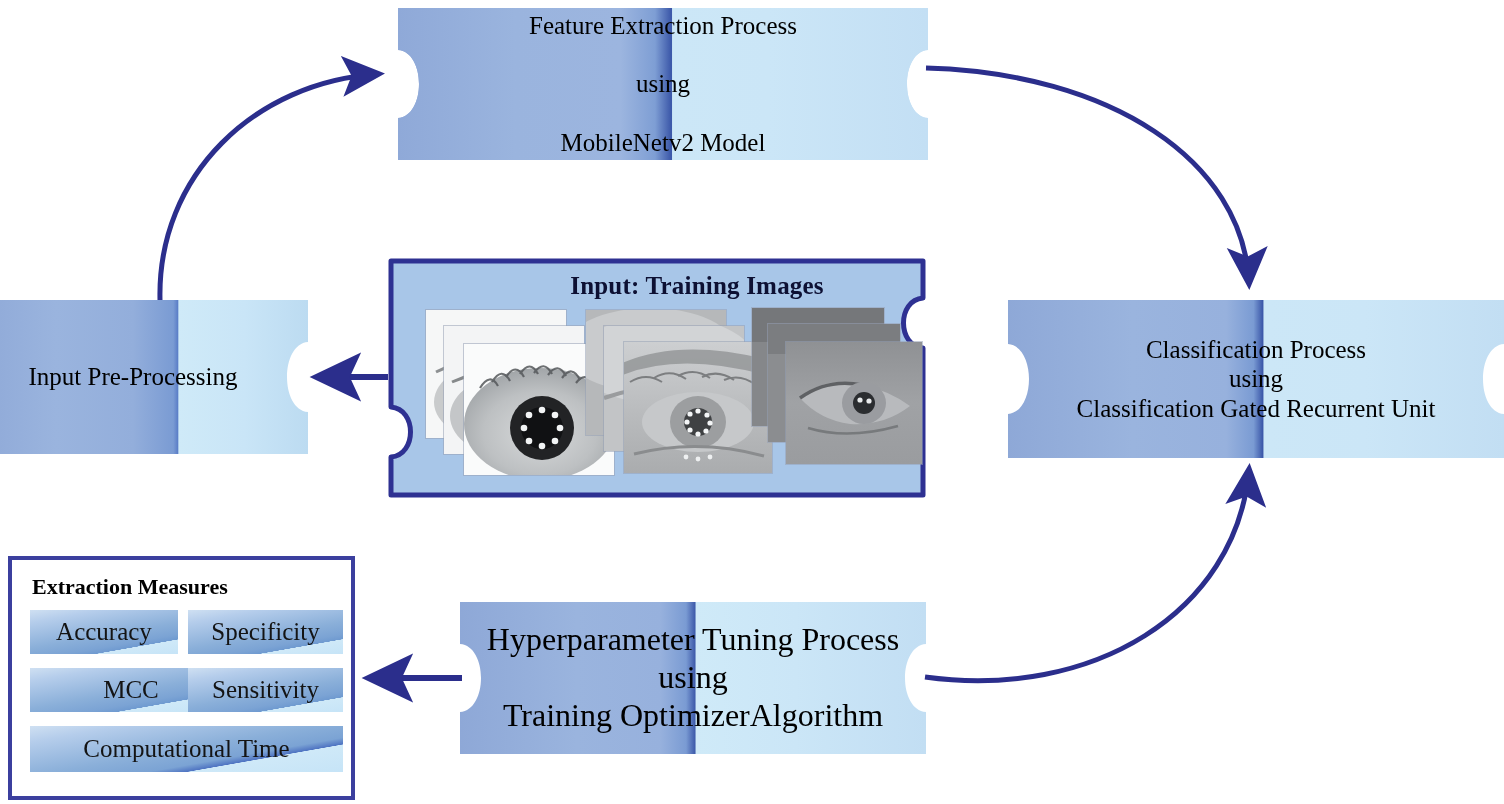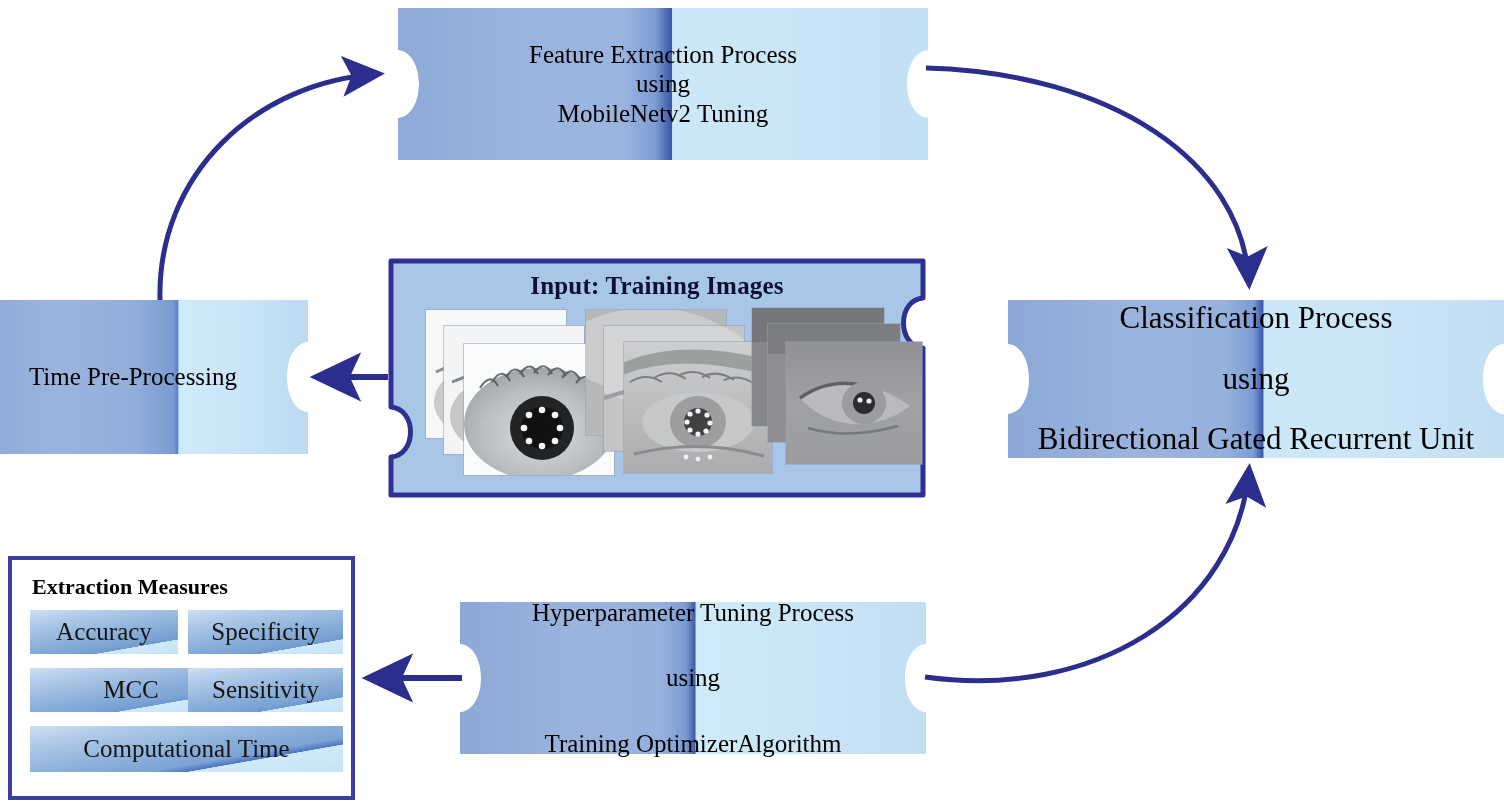--- a/index.html
+++ b/index.html
@@ -18,21 +18,21 @@
     pointer-events:none;
   }
   .ribbon .lbl span{display:block;white-space:nowrap;}
 
   
   #input-panel{
     position:absolute;left:388px;top:258px;width:538px;height:240px;
   }
   #input-title{
     position:absolute;left:0;top:14px;width:100%;text-align:center;
-    font-weight:bold;font-size:25px;color:#0d1033;letter-spacing:.2px;
+    font-weight:bold;font-size:25px;color:#0d1033;letter-spacing:.2px;padding-left:40px;
   }
   .stack{position:absolute;}
   .stack .sheet{
     position:absolute;background:#fff;
     box-shadow:0 0 0 1px rgba(150,160,180,.55);
     overflow:hidden;
   }
   .eyeimg{position:absolute;left:0;top:0;width:100%;height:100%;}
 
   
@@ -100,88 +100,88 @@
           <stop offset="51.6%" stop-color="#3a56a8"></stop>
           <stop offset="51.8%" stop-color="#cce7f7"></stop>
           <stop offset="70%" stop-color="#cbe6f7"></stop>
           <stop offset="100%" stop-color="#c3dff4"></stop>
         </linearGradient>
       </defs>
       <path d="M0,0 L530,0 L530,152 L0,152 L0,110 C28,108 28,44 0,42 Z
                M530,152 L530,110 C502,108 502,44 530,42 L530,0 Z" fill="url(#gFE)" fill-rule="evenodd"></path>
       <path d="M0,0 L530,0 L530,42 C502,44 502,108 530,110 L530,152 L0,152 L0,110 C28,108 28,44 0,42 Z" fill="url(#gFE)"></path>
     </svg>
-    <div class="lbl" style="font-size:25px;">
+    <div class="lbl" style="font-size:25px;gap:29px;">
       <span>Feature Extraction Process</span>
       <span>using</span>
-      <span>MobileNetv2 Tuning</span>
+      <span>MobileNetv2 Model</span>
     </div>
   </div>
 
   <div class="ribbon" id="node-classification" style="left:1008px;top:300px;width:496px;height:158px;">
     <svg width="496" height="158" viewBox="0 0 496 158" preserveAspectRatio="none">
       <defs>
         <linearGradient id="gCL" x1="0" y1="0" x2="1" y2="0">
           <stop offset="0%" stop-color="#8ea8d7"></stop>
           <stop offset="25%" stop-color="#9ab4de"></stop>
           <stop offset="44%" stop-color="#97b1dd"></stop>
           <stop offset="49.5%" stop-color="#7a9bd3"></stop>
           <stop offset="51.4%" stop-color="#3a56a8"></stop>
           <stop offset="51.6%" stop-color="#cce7f7"></stop>
           <stop offset="72%" stop-color="#cbe6f7"></stop>
           <stop offset="100%" stop-color="#c2def3"></stop>
         </linearGradient>
       </defs>
       <path d="M0,0 L496,0 L496,44 C468,46 468,112 496,114 L496,158 L0,158 L0,114 C28,112 28,46 0,44 Z" fill="url(#gCL)"></path>
     </svg>
-    <div class="lbl" style="font-size:31px;justify-content:space-between;">
+    <div class="lbl" style="font-size:25px;">
       <span>Classification Process</span>
       <span>using</span>
-      <span>Bidirectional Gated Recurrent Unit</span>
+      <span>Classification Gated Recurrent Unit</span>
     </div>
   </div>
 
   <div class="ribbon" id="node-image-preprocessing" style="left:-42px;top:300px;width:350px;height:154px;">
     <svg width="350" height="154" viewBox="0 0 350 154" preserveAspectRatio="none">
       <defs>
         <linearGradient id="gIP" x1="0" y1="0" x2="1" y2="0">
           <stop offset="0%" stop-color="#8ca6d6"></stop>
           <stop offset="28%" stop-color="#9ab4de"></stop>
           <stop offset="50%" stop-color="#93aedb"></stop>
           <stop offset="61.5%" stop-color="#7a9bd3"></stop>
           <stop offset="62.8%" stop-color="#5b7ec7"></stop>
           <stop offset="63.1%" stop-color="#cfeaf8"></stop>
           <stop offset="82%" stop-color="#c9e5f7"></stop>
           <stop offset="100%" stop-color="#bcdbf1"></stop>
         </linearGradient>
       </defs>
       <path d="M0,0 L350,0 L350,42 C322,44 322,110 350,112 L350,154 L0,154 L0,112 C28,110 28,44 0,42 Z" fill="url(#gIP)"></path>
     </svg>
     <div class="lbl" style="font-size:25px;">
-      <span>Time Pre-Processing</span>
+      <span>Input Pre-Processing</span>
     </div>
   </div>
 
   <div class="ribbon" id="node-hyperparameter" style="left:460px;top:602px;width:466px;height:152px;">
     <svg width="466" height="152" viewBox="0 0 466 152" preserveAspectRatio="none">
       <defs>
         <linearGradient id="gHP" x1="0" y1="0" x2="1" y2="0">
           <stop offset="0%" stop-color="#8ea8d7"></stop>
           <stop offset="25%" stop-color="#9ab4de"></stop>
           <stop offset="43%" stop-color="#97b1dd"></stop>
           <stop offset="48.5%" stop-color="#7a9bd3"></stop>
           <stop offset="50.4%" stop-color="#3f5cab"></stop>
           <stop offset="50.7%" stop-color="#cfeaf8"></stop>
           <stop offset="72%" stop-color="#cbe6f7"></stop>
           <stop offset="100%" stop-color="#c2def3"></stop>
         </linearGradient>
       </defs>
       <path d="M0,0 L466,0 L466,42 C438,44 438,108 466,110 L466,152 L0,152 L0,110 C28,108 28,44 0,42 Z" fill="url(#gHP)"></path>
     </svg>
-    <div class="lbl" style="font-size:25px;gap:36px;">
+    <div class="lbl" style="font-size:32px;">
       <span>Hyperparameter Tuning Process</span>
       <span>using</span>
       <span>Training OptimizerAlgorithm</span>
     </div>
   </div>
 
   <div id="input-panel">
     <svg width="538" height="240" viewBox="0 0 538 240" preserveAspectRatio="none" style="position:absolute;left:0;top:0;">
       <path d="M3,3 L535,3 L535,40 C509,42 509,88 535,90 L535,237 L3,237 L3,199 C29,197 29,151 3,149 Z" fill="#a8c6e8" stroke="#2e3192" stroke-width="5" stroke-linejoin="round"></path>
     </svg>

